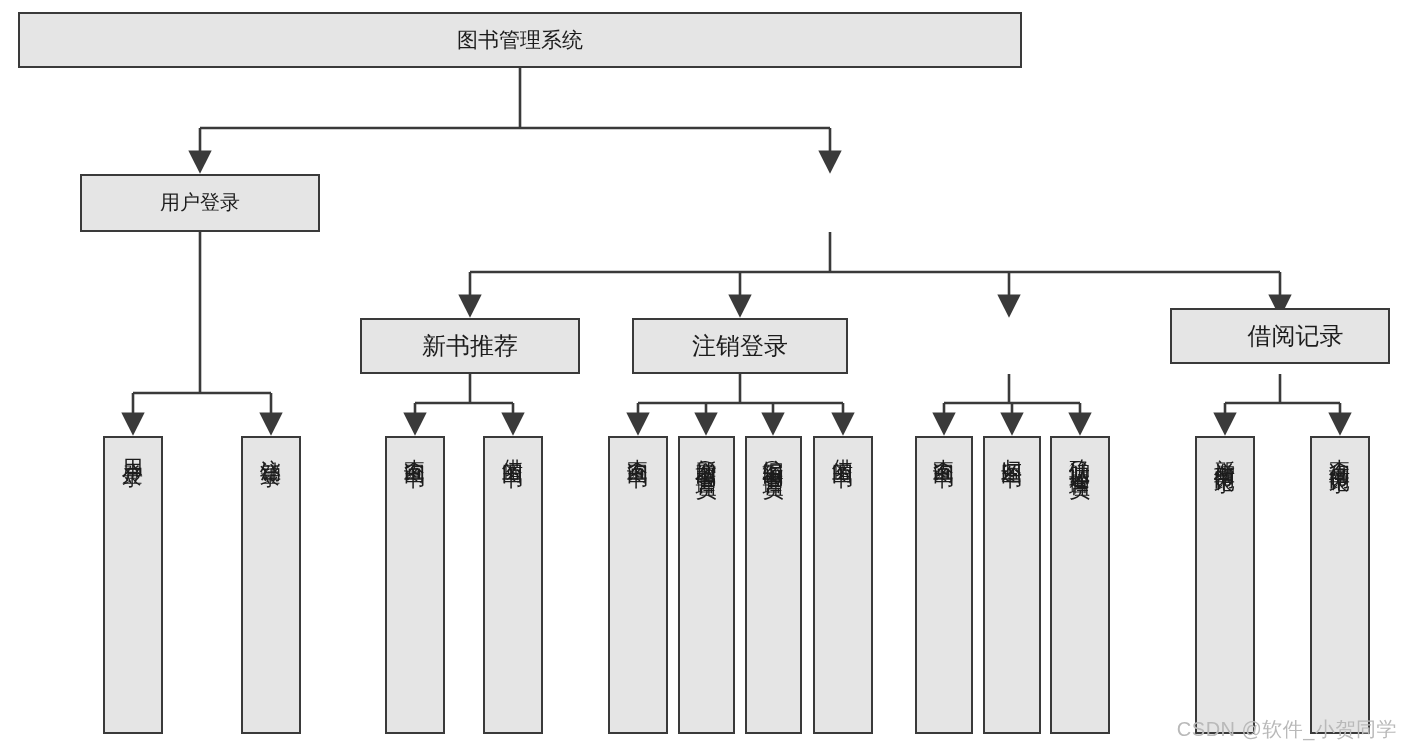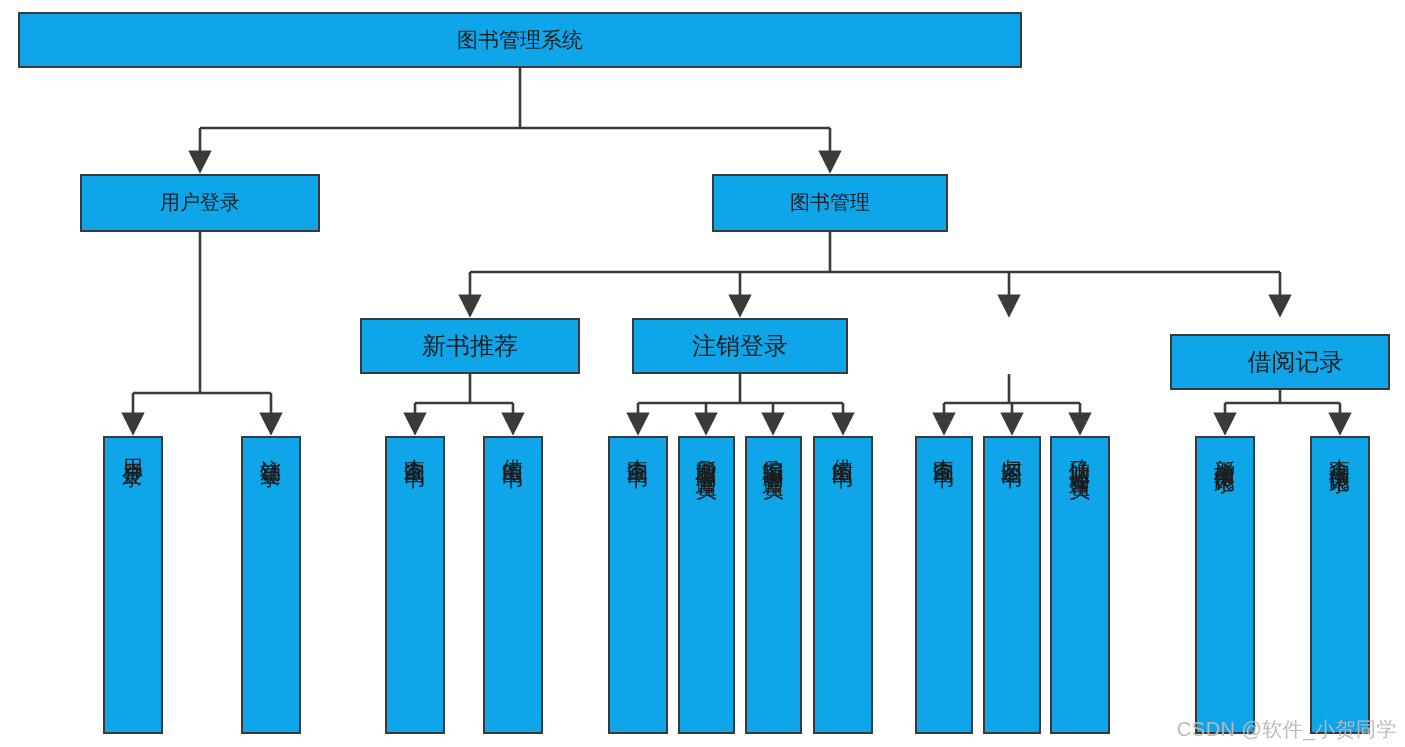--- a/index.html
+++ b/index.html
@@ -21,21 +21,21 @@
     position: absolute;
     left: 0;
     top: 0;
     width: 1405px;
     height: 747px;
     pointer-events: none;
   }
   .node {
     position: absolute;
     box-sizing: border-box;
-    background: #0ea5e9;
+    background: #e5e5e5;
     border: 2px solid #3a3a3a;
     display: flex;
     align-items: center;
     justify-content: center;
     color: #1c1c1c;
   }
   .node .label {
     display: block;
     text-align: center;
     line-height: 1.18;
@@ -123,31 +123,28 @@
     </g>
   </svg>
 
   <div class="node node-root" style="left: 18px; top: 12px; width: 1004px; height: 56px;">
     <span class="label">图书管理系统</span>
   </div>
 
   <div class="node node-l1" style="left: 80px; top: 174px; width: 240px; height: 58px;">
     <span class="label">用户登录</span>
   </div>
-  <div class="node node-l1" style="left: 712px; top: 174px; width: 236px; height: 58px;">
-    <span class="label">图书管理</span>
-  </div>
 
   <div class="node node-l2" style="left: 360px; top: 318px; width: 220px; height: 56px;">
     <span class="label">新书推荐</span>
   </div>
   <div class="node node-l2" style="left: 632px; top: 318px; width: 216px; height: 56px;">
     <span class="label">注销登录</span>
   </div>
-  <div class="node node-l2" style="left: 1170px; top: 334px; width: 220px; height: 56px; padding-left: 31px;">
+  <div class="node node-l2" style="left: 1170px; top: 308px; width: 220px; height: 56px; padding-left: 31px;">
     <span class="label">借阅记录</span>
   </div>
 
   <div class="node node-leaf" style="left: 103px; top: 436px; width: 60px; height: 298px;">
     <span class="label">用户登录</span>
   </div>
   <div class="node node-leaf" style="left: 241px; top: 436px; width: 60px; height: 298px;">
     <span class="label">注销登录</span>
   </div>
   <div class="node node-leaf" style="left: 385px; top: 436px; width: 60px; height: 298px;">

